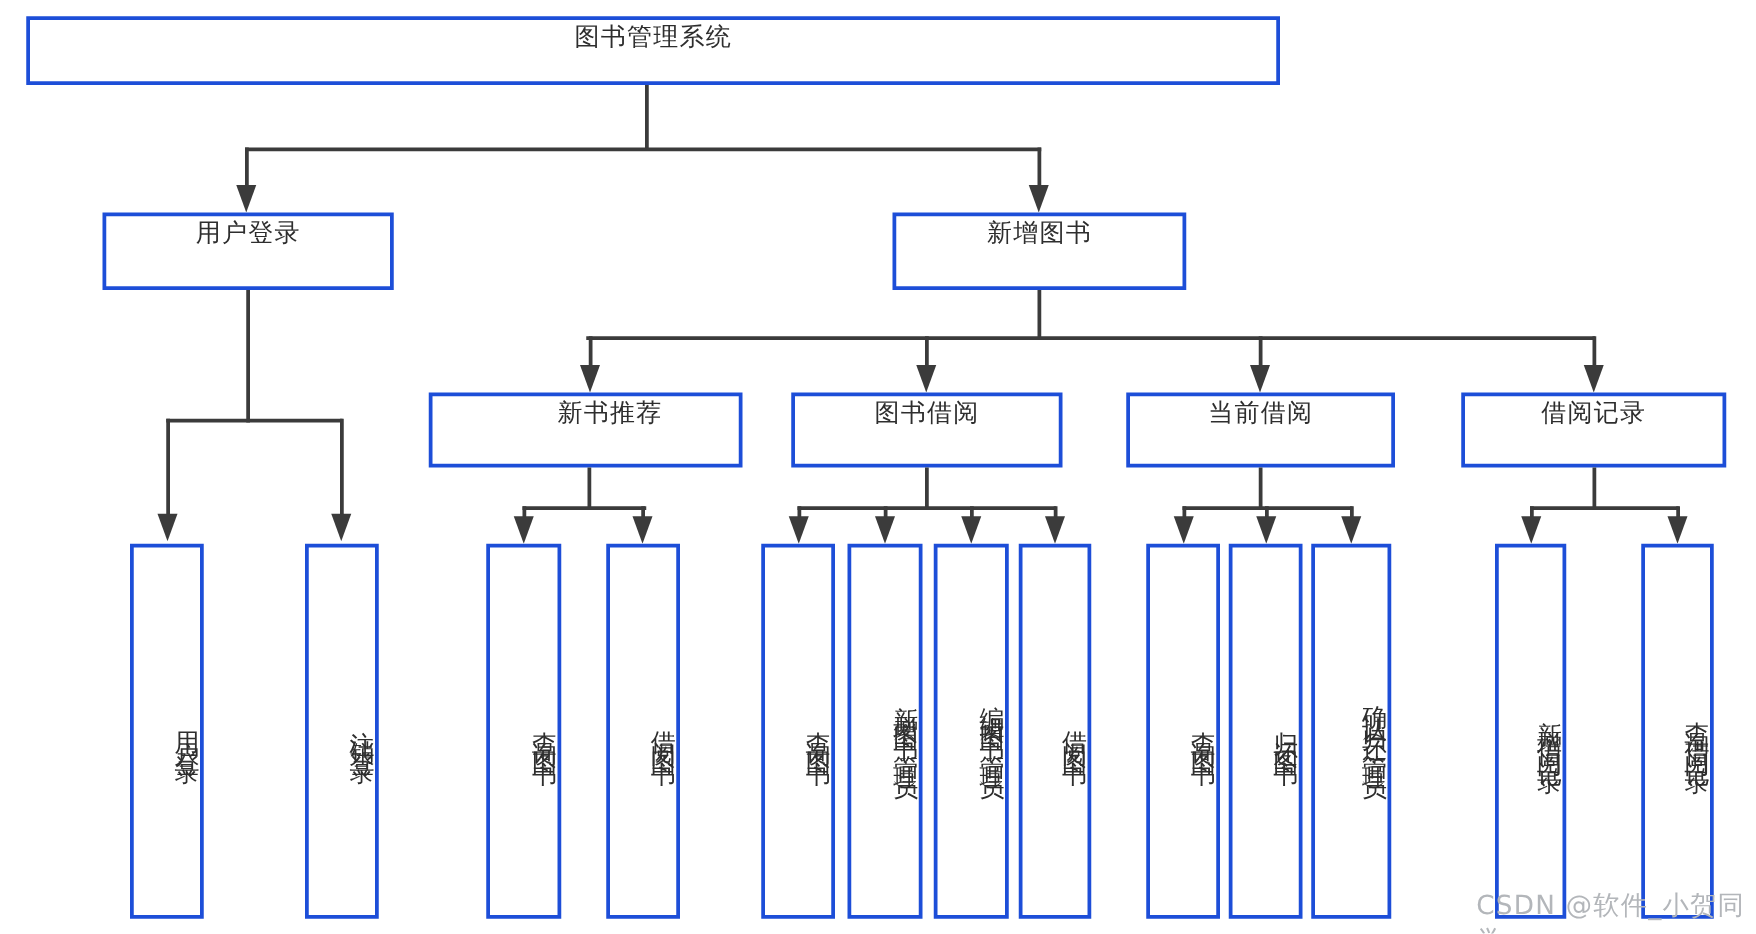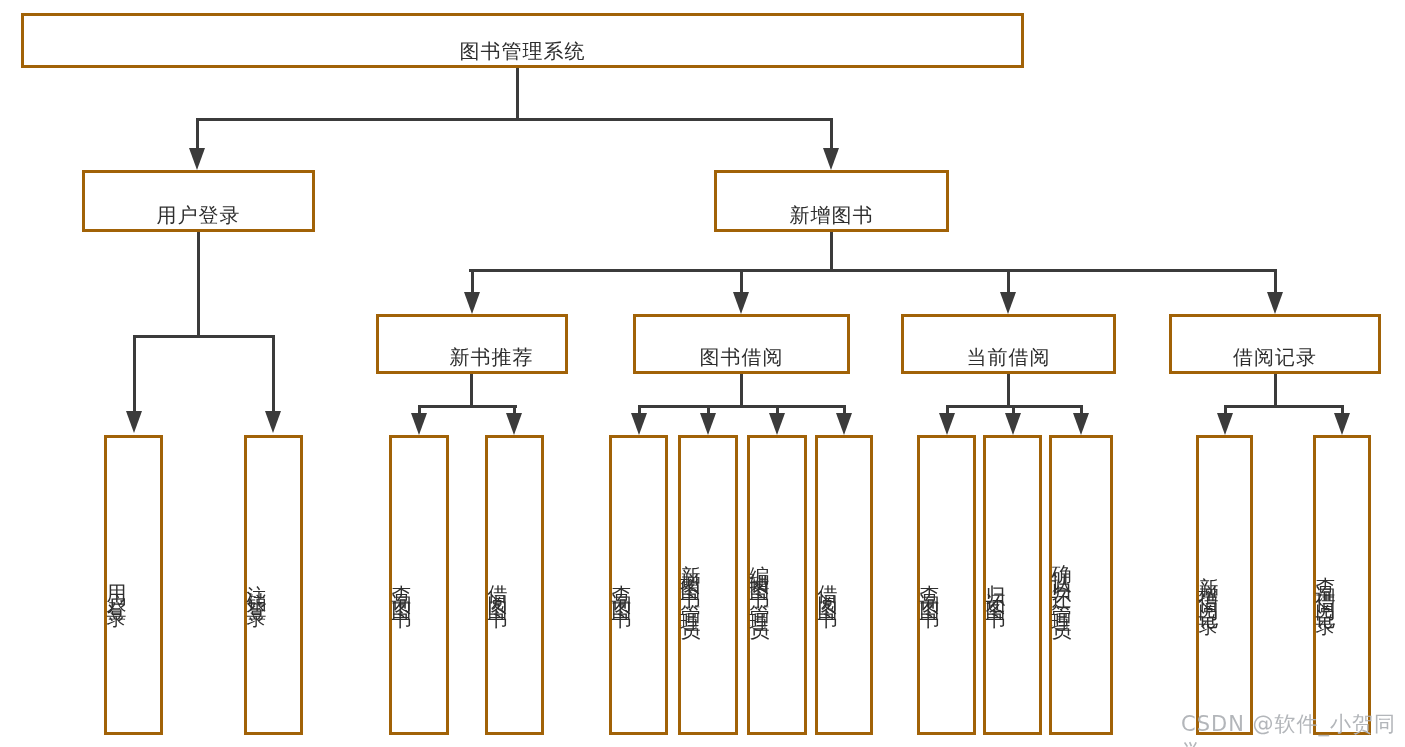--- a/index.html
+++ b/index.html
@@ -3,22 +3,22 @@
 <meta charset="utf-8">
 <style>
   html,body{margin:0;padding:0;background:#ffffff;}
   #stage{
     position:relative;width:1405px;height:747px;background:#ffffff;
     font-family:"DejaVu Sans","Liberation Sans",sans-serif;
     overflow:hidden;
   }
   .box{
     position:absolute;box-sizing:border-box;
-    border:3px solid #a16207;background:#ffffff;
-    display:flex;align-items:flex-end;justify-content:center;
+    border:3px solid #1d4ed8;background:#ffffff;
+    display:flex;align-items:flex-start;justify-content:center;
     font-size:20px;color:#2e2e2e;letter-spacing:1px;
     white-space:nowrap;
   }
   .vbox{
     writing-mode:vertical-rl;text-orientation:mixed;
     letter-spacing:8px;font-size:20px;white-space:normal;
     line-height:1;
   }
   .hl{position:absolute;height:3px;background:#3b3b3b;}
   .vl{position:absolute;width:3px;background:#3b3b3b;}
@@ -66,21 +66,21 @@
   <div class="hl" style="left:469px;top:269px;width:807px;"></div>
   <div class="vl" style="left:471px;top:269px;height:26px;"></div>
   <div class="ah" style="left:464px;top:292px;"></div>
   <div class="vl" style="left:740px;top:269px;height:26px;"></div>
   <div class="ah" style="left:733px;top:292px;"></div>
   <div class="vl" style="left:1007px;top:269px;height:26px;"></div>
   <div class="ah" style="left:1000px;top:292px;"></div>
   <div class="vl" style="left:1274px;top:269px;height:26px;"></div>
   <div class="ah" style="left:1267px;top:292px;"></div>
 
-  <div class="box" style="left:376px;top:314px;width:192px;height:60px;padding-left:39px;">
+  <div class="box" style="left:343px;top:314px;width:251px;height:60px;padding-left:39px;">
     <span>新书推荐</span>
   </div>
   <div class="box" style="left:633px;top:314px;width:217px;height:60px;">
     <span>图书借阅</span>
   </div>
   <div class="box" style="left:901px;top:314px;width:215px;height:60px;">
     <span>当前借阅</span>
   </div>
   <div class="box" style="left:1169px;top:314px;width:212px;height:60px;">
     <span>借阅记录</span>

